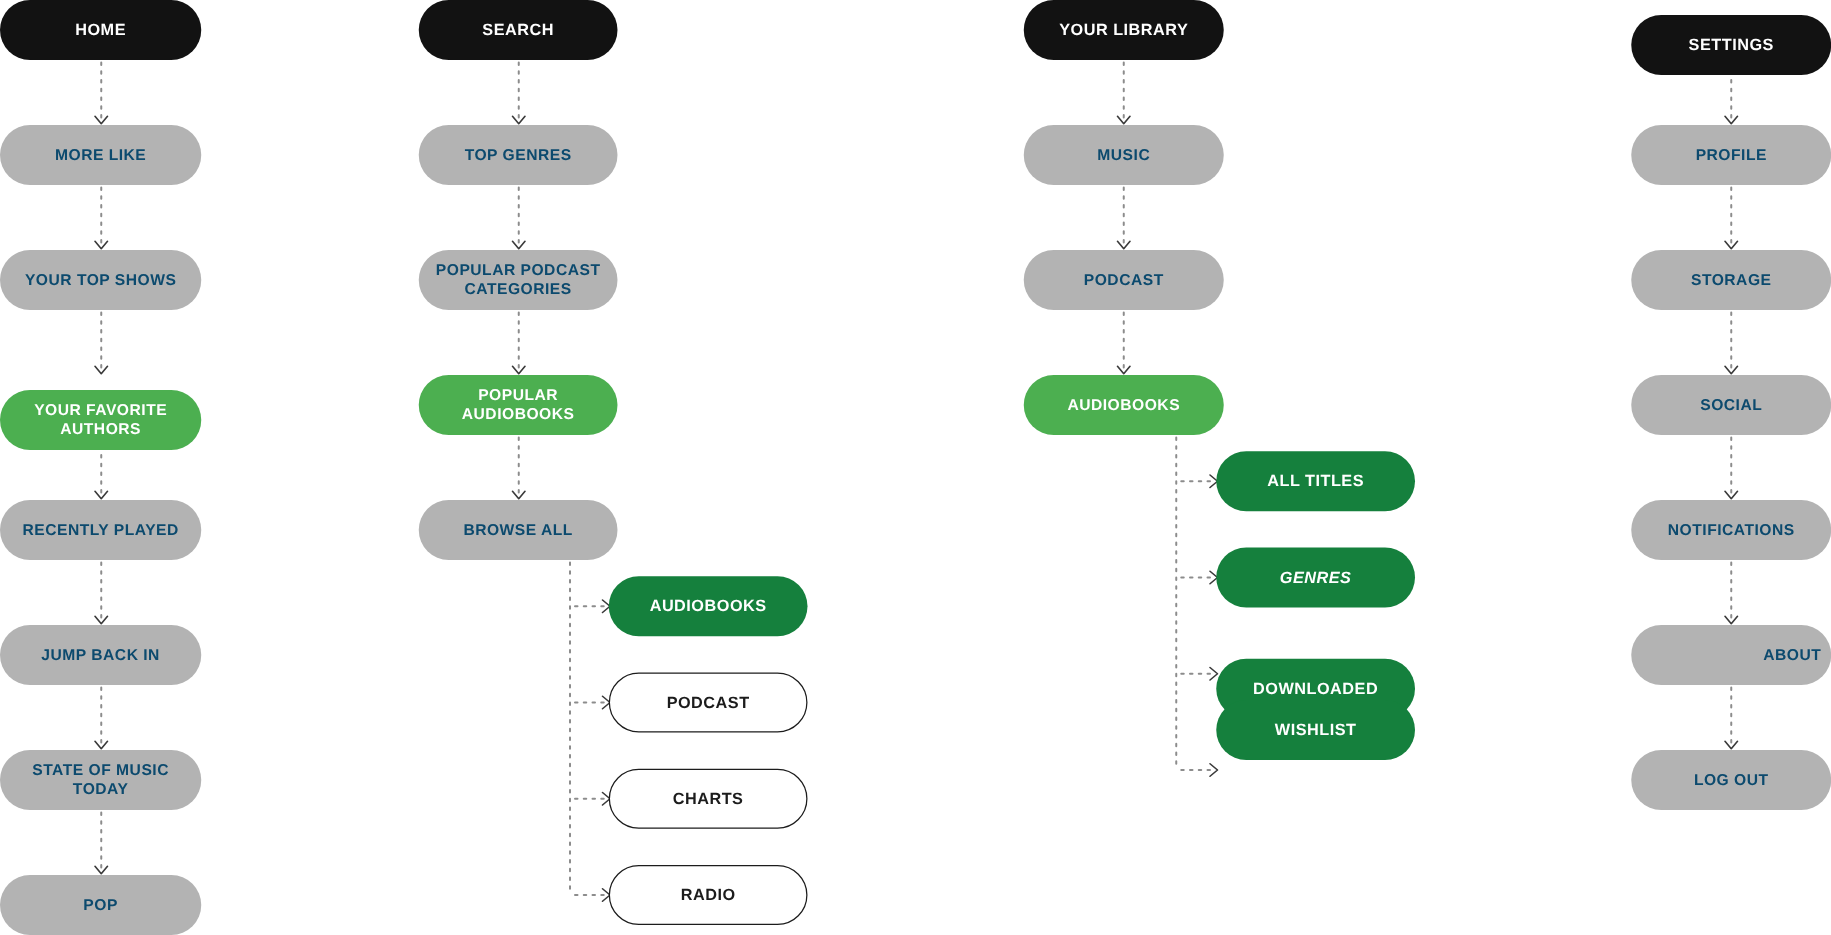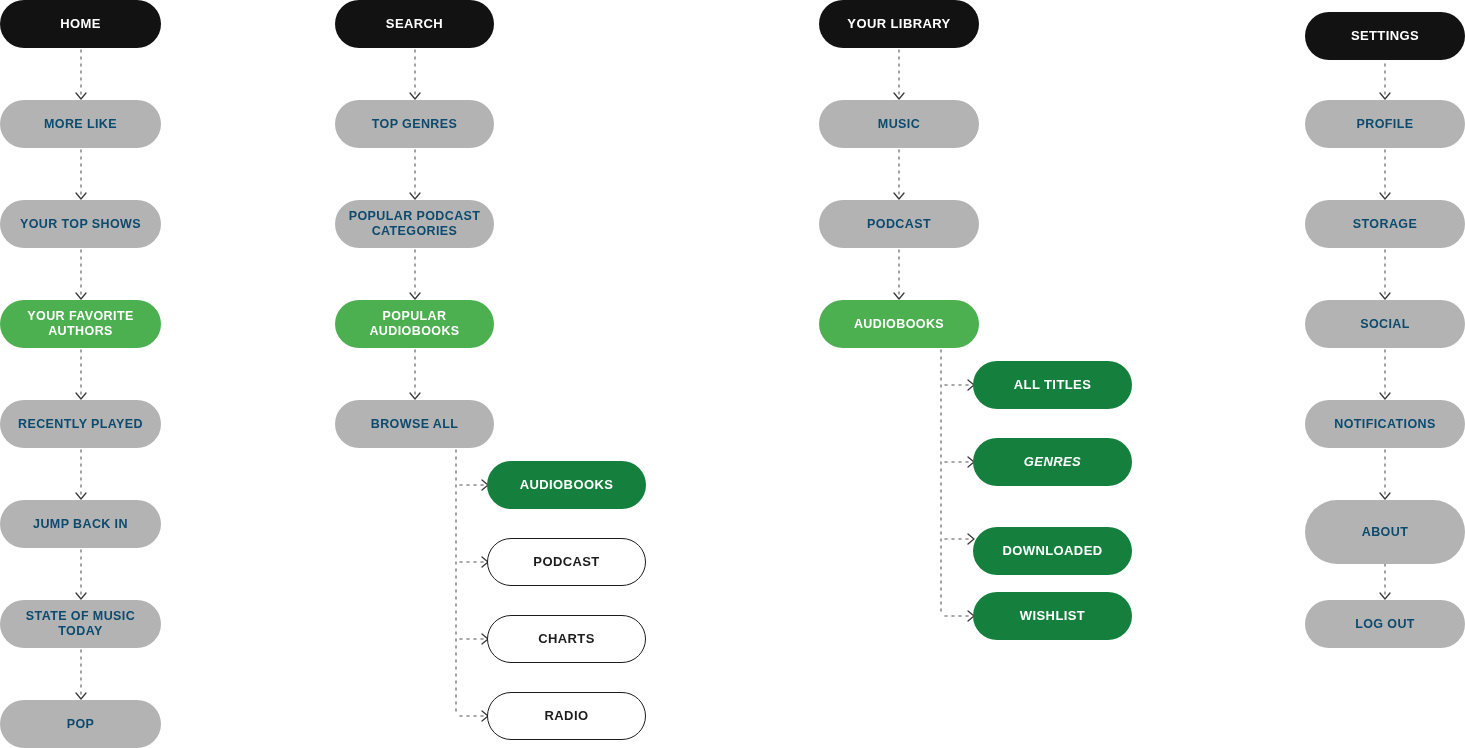--- a/index.html
+++ b/index.html
@@ -140,21 +140,21 @@
   <div id="nodes">
       <div class="node v-header" style="left: 0px; top: 0px; width: 161px; height: 48px;">
         <span class="node-label">HOME</span>
       </div>
       <div class="node v-gray" style="left: 0px; top: 100px; width: 161px; height: 48px;">
         <span class="node-label">MORE LIKE</span>
       </div>
       <div class="node v-gray" style="left: 0px; top: 200px; width: 161px; height: 48px;">
         <span class="node-label">YOUR TOP SHOWS</span>
       </div>
-      <div class="node v-green" style="left: 0px; top: 300px; width: 161px; height: 48px;">
+      <div class="node v-green" style="left: 0px; top: 312px; width: 161px; height: 48px;">
         <span class="node-label">YOUR FAVORITE
 AUTHORS</span>
       </div>
       <div class="node v-gray" style="left: 0px; top: 400px; width: 161px; height: 48px;">
         <span class="node-label">RECENTLY PLAYED</span>
       </div>
       <div class="node v-gray" style="left: 0px; top: 500px; width: 161px; height: 48px;">
         <span class="node-label">JUMP BACK IN</span>
       </div>
       <div class="node v-gray" style="left: 0px; top: 600px; width: 161px; height: 48px;">
@@ -207,38 +207,38 @@
       </div>
       <div class="node v-sage" style="left: 973px; top: 361px; width: 159px; height: 48px;">
         <span class="node-label">ALL TITLES</span>
       </div>
       <div class="node v-sage" style="left: 973px; top: 438px; width: 159px; height: 48px; font-style: italic;">
         <span class="node-label">GENRES</span>
       </div>
       <div class="node v-sage" style="left: 973px; top: 527px; width: 159px; height: 48px;">
         <span class="node-label">DOWNLOADED</span>
       </div>
-      <div class="node v-sage" style="left: 973px; top: 592px; width: 159px; height: 48px;">
+      <div class="node v-sage" style="left: 973px; top: 560px; width: 159px; height: 48px;">
         <span class="node-label">WISHLIST</span>
       </div>
       <div class="node v-header" style="left: 1305px; top: 12px; width: 160px; height: 48px;">
         <span class="node-label">SETTINGS</span>
       </div>
       <div class="node v-gray" style="left: 1305px; top: 100px; width: 160px; height: 48px;">
         <span class="node-label">PROFILE</span>
       </div>
       <div class="node v-gray" style="left: 1305px; top: 200px; width: 160px; height: 48px;">
         <span class="node-label">STORAGE</span>
       </div>
       <div class="node v-gray" style="left: 1305px; top: 300px; width: 160px; height: 48px;">
         <span class="node-label">SOCIAL</span>
       </div>
       <div class="node v-gray" style="left: 1305px; top: 400px; width: 160px; height: 48px;">
         <span class="node-label">NOTIFICATIONS</span>
       </div>
-      <div class="node v-gray" style="left: 1305px; top: 500px; width: 160px; height: 64px;">
+      <div class="node v-gray" style="left: 1305px; top: 500px; width: 160px; height: 48px; text-align: right;">
         <span class="node-label">ABOUT</span>
       </div>
       <div class="node v-gray" style="left: 1305px; top: 600px; width: 160px; height: 48px;">
         <span class="node-label">LOG OUT</span>
       </div>
     </div>
 </div>
 
 </body></html>

